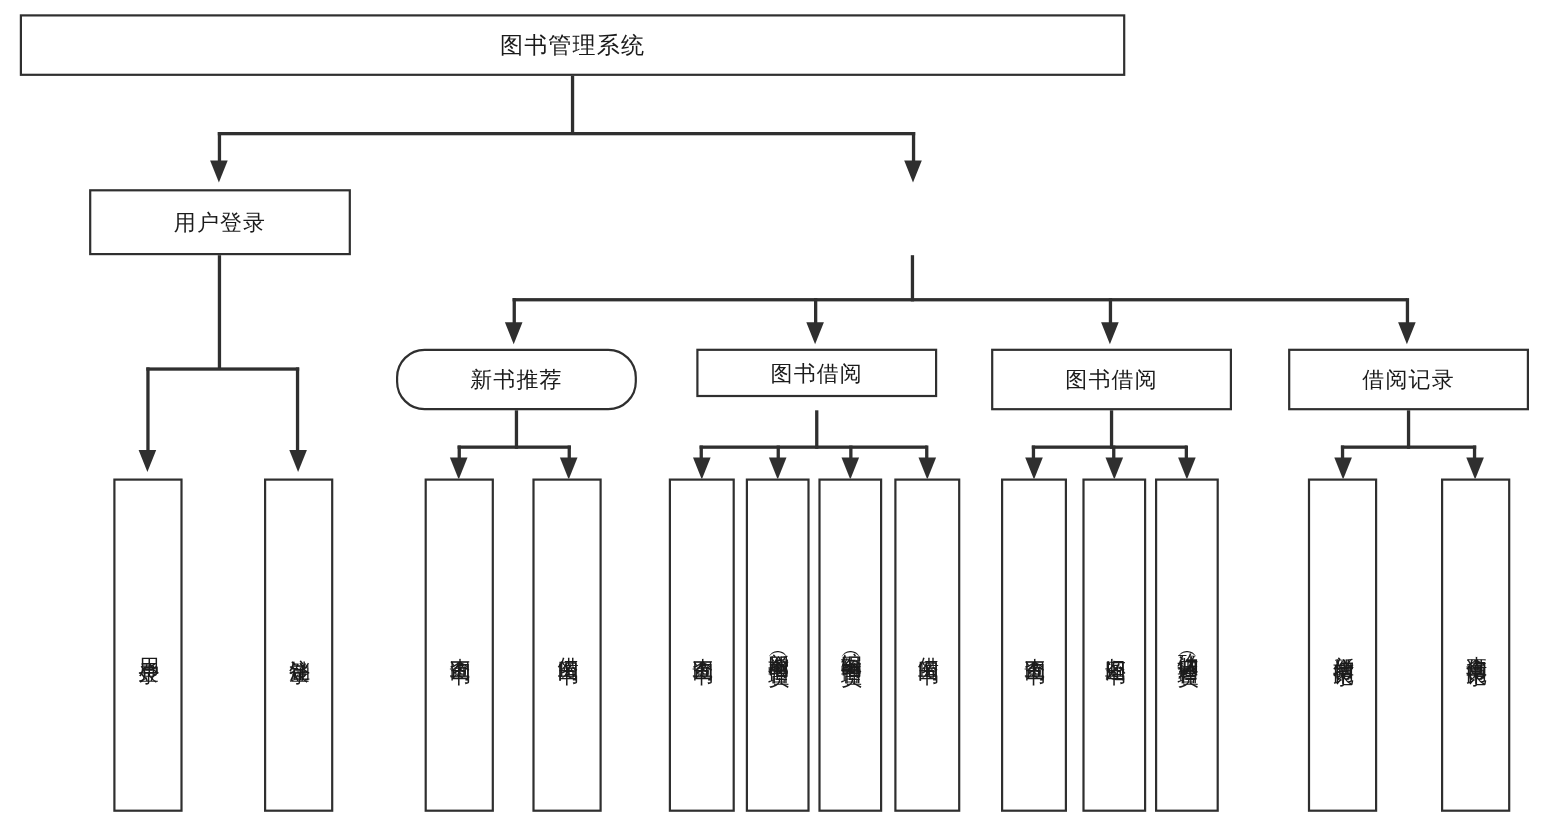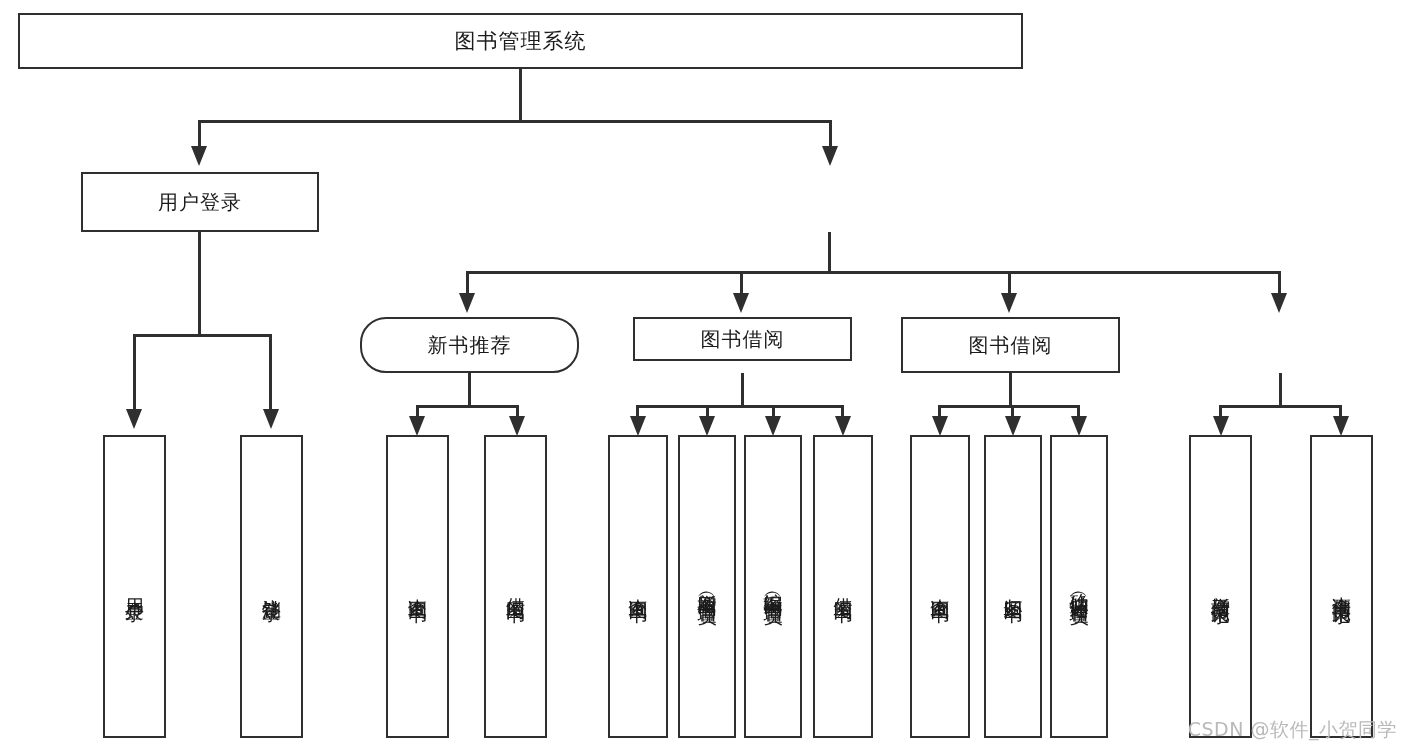--- a/index.html
+++ b/index.html
@@ -125,20 +125,23 @@
 
   <div class="node l2" style="left:360px; top:317px; width:219px; height:56px;border-radius:26px;">
     <span class="lbl">新书推荐</span>
   </div>
   <div class="node l2" style="left:633px; top:317px; width:219px; height:44px;">
     <span class="lbl">图书借阅</span>
   </div>
   <div class="node l2" style="left:901px; top:317px; width:219px; height:56px;">
     <span class="lbl">图书借阅</span>
   </div>
+  <div class="node l2" style="left:1171px; top:317px; width:219px; height:56px;">
+    <span class="lbl">借阅记录</span>
+  </div>
 
   <div class="vline" style="left:468px; top:373px; height:35px;"></div>
   <div class="hline" style="left:416px; top:405px; width:103px;"></div>
   <div class="vline" style="left:416px; top:405px; height:14px;"></div>
   <div class="arrow" style="left:409px; top:416px;"></div>
   <div class="vline" style="left:516px; top:405px; height:14px;"></div>
   <div class="arrow" style="left:509px; top:416px;"></div>
 
   <div class="vline" style="left:741px; top:373px; height:35px;"></div>
   <div class="hline" style="left:636px; top:405px; width:207px;"></div>
@@ -200,15 +203,14 @@
   <div class="node leaf" style="left:1050px; top:435px; width:58px; height:303px;">
     <span class="lbl">确认归还（管理员）</span>
   </div>
   <div class="node leaf" style="left:1189px; top:435px; width:63px; height:303px;">
     <span class="lbl">新增借阅记录</span>
   </div>
   <div class="node leaf" style="left:1310px; top:435px; width:63px; height:303px;">
     <span class="lbl">查询借阅记录</span>
   </div>
 
-  <div id="watermark">CSDN @软件_小贺同学</div>
 
 </div>
 
 </body></html>

